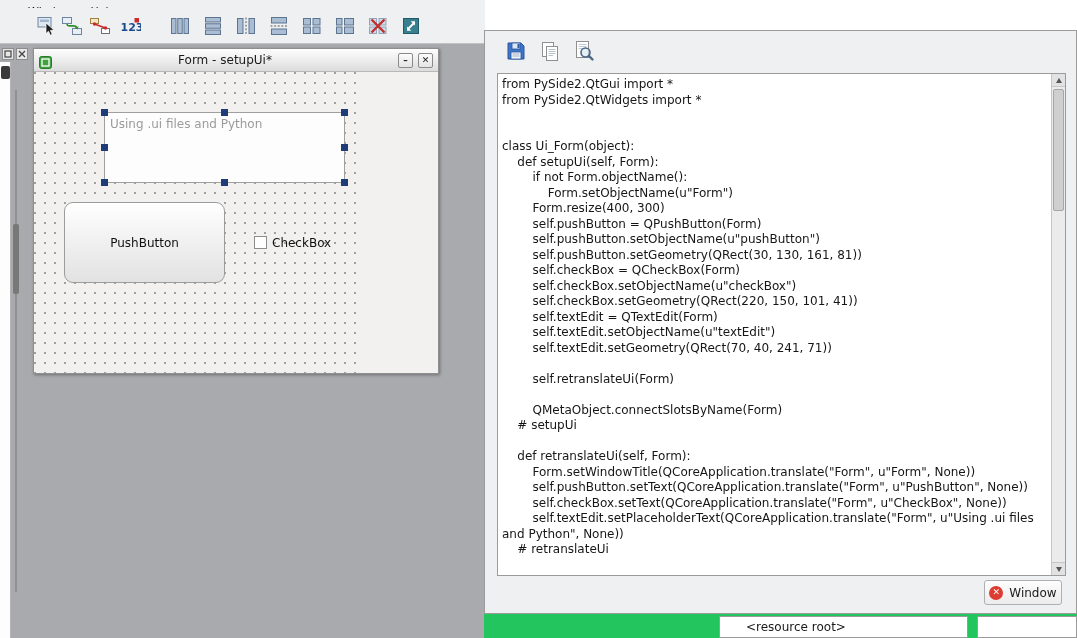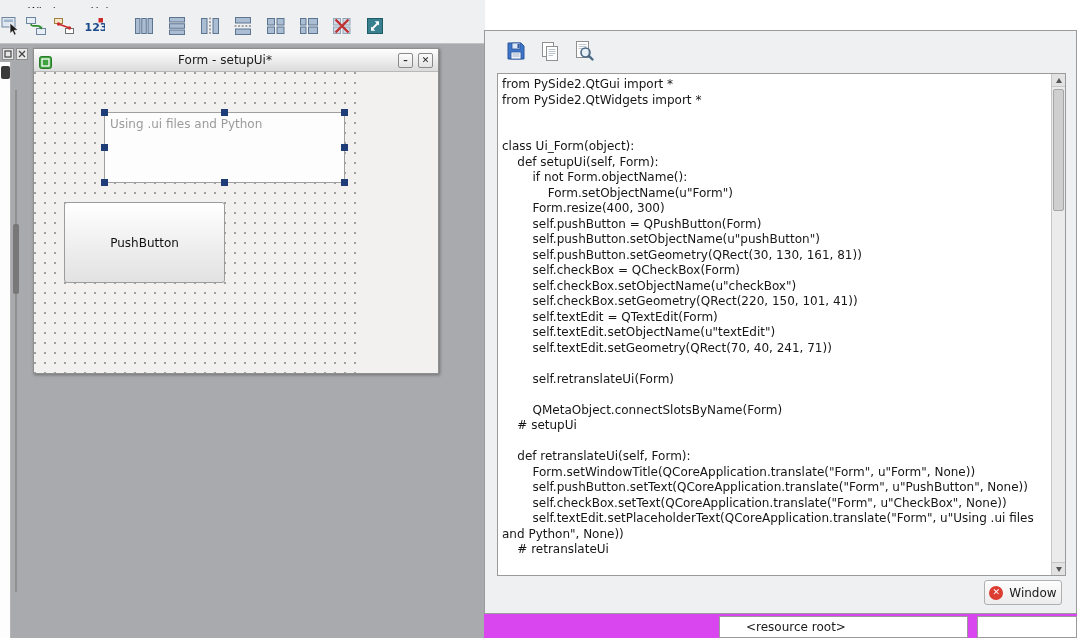--- a/index.html
+++ b/index.html
@@ -9,21 +9,21 @@
     font-family:"DejaVu Sans","Liberation Sans",sans-serif; color:#1a1a1a;
   }
 
   
   .designer { position:absolute; left:0; top:0; width:485px; height:638px; background:#eff0f1; }
   .menubar { position:absolute; left:0; top:0; width:485px; height:8px; overflow:hidden; background:#eff0f1; }
   .menubar span { display:inline-block; font-size:11px; line-height:12px; margin-top:-6px; color:#1a1a1a; }
   .menu-window { margin-left:28px; }
   .menu-help { margin-left:14px; }
   .toolbar { position:absolute; left:0; top:8px; width:485px; height:36px; background:#eff0f1; border-bottom:1px solid #c2c2c2; }
-  .tbtn { position:absolute; top:7px; width:22px; height:22px; display:flex; align-items:center; justify-content:center; }
+  .tbtn { position:absolute; top:7px; width:22px; height:22px; display:flex; align-items:center; justify-content:center;margin-left:36px; }
   .mdi { position:absolute; left:0; top:44px; width:485px; height:594px; background:#a8aaad; }
 
   
   .dockbtn { position:absolute; width:12px; height:12px; background:#e8e8e8; border:1px solid #8d8d8d; display:flex; align-items:center; justify-content:center; }
   .white-strip { position:absolute; left:0; top:18px; width:11px; height:576px; background:#fdfdfd; border-right:1px solid #b4b4b4; }
   .dark-icon { position:absolute; left:1px; top:22px; width:9px; height:13px; background:#3a3a3a; border-radius:2px; }
   .splitter-line { position:absolute; left:15px; top:46px; width:2px; height:502px; background:#909090; }
   .splitter-handle { position:absolute; left:13px; top:180px; width:6px; height:70px; background:#787878; border-radius:2px; }
 
   
@@ -31,21 +31,21 @@
   .form-titlebar { height:23px; background:linear-gradient(#fefefe,#dcdcdc); border-bottom:1px solid #b8b8b8; display:flex; align-items:center; padding:0 5px; gap:5px; }
   .form-icon { width:13px; height:13px; flex:0 0 auto; }
   .form-title { flex:1; text-align:center; font-size:12px; color:#1b1b1b; }
   .wbtn { width:15px; height:15px; border:1px solid #8a8a8a; border-radius:2px; background:linear-gradient(#fcfcfc,#e4e4e4); display:flex; align-items:center; justify-content:center; font-size:9px; font-weight:bold; color:#222; line-height:1; flex:0 0 auto; }
   .canvas { position:relative; width:328px; height:301px;
     background-color:#f2f1f0;
     background-image:radial-gradient(circle,#a0a0a0 0.9px,transparent 1.05px);
     background-size:10px 10px; background-position:6px 6px; }
   .textedit { position:absolute; left:70px; top:40px; width:241px; height:71px; background:#fdfdfd; border:1px solid #9f9f9f; padding:4px 5px; font-size:12px; color:#9b9b9b; }
   .handle { position:absolute; width:7px; height:7px; background:#1e3c78; z-index:3; }
-  .pushbtn { position:absolute; left:30px; top:130px; width:161px; height:81px; border:1px solid #9c9c9c; border-radius:3px; background:linear-gradient(#ffffff,#ededed 60%,#e2e2e2); display:flex; align-items:center; justify-content:center; font-size:12px; color:#111; }
+  .pushbtn { position:absolute; left:30px; top:130px; width:161px; height:81px; border:1px solid #9c9c9c; border-radius:9px; background:linear-gradient(#ffffff,#ededed 60%,#e2e2e2); display:flex; align-items:center; justify-content:center; font-size:12px; color:#111; }
   .checkboxrow { position:absolute; left:220px; top:150px; width:101px; height:41px; display:flex; align-items:center; gap:5px; font-size:12px; color:#111; }
   .cbbox { width:13px; height:13px; border:1px solid #8d8d8d; background:#fefefe; flex:0 0 auto; }
 
   
   .code-dialog { position:absolute; left:484px; top:30px; width:593px; height:584px; background:#eff0f1; border:1px solid #9b9b9b; }
   .dlg-toolbar { position:absolute; left:18px; top:7px; display:flex; gap:8px; }
   .dlg-tbtn { width:26px; height:26px; display:flex; align-items:center; justify-content:center; }
   .code-area { position:absolute; left:12px; top:42px; width:569px; height:503px; background:#ffffff; border:1px solid #9b9b9b; }
   .code-pre { position:absolute; left:0; top:0; right:14px; bottom:0; overflow:hidden; padding:3px 2px 3px 4px;
     font-family:"DejaVu Sans","Liberation Sans",sans-serif; font-size:12px; line-height:15.5px; white-space:pre; color:#161616; }
@@ -53,21 +53,21 @@
   .sbtn { position:absolute; left:0; width:13px; height:13px; display:flex; align-items:center; justify-content:center; background:#e2e2e2; }
   .sbtn.up { top:0; border-bottom:1px solid #c6c6c6; }
   .sbtn.down { bottom:0; border-top:1px solid #c6c6c6; }
   .arr-up { width:0; height:0; border-left:3.5px solid transparent; border-right:3.5px solid transparent; border-bottom:5px solid #555; }
   .arr-down { width:0; height:0; border-left:3.5px solid transparent; border-right:3.5px solid transparent; border-top:5px solid #555; }
   .thumb { position:absolute; left:1px; top:15px; width:11px; height:122px; background:#cfcfcf; border:1px solid #a6a6a6; border-radius:2px; }
   .close-btn { position:absolute; right:14px; bottom:8px; width:78px; height:25px; border:1px solid #b0b0b0; border-radius:3px; background:linear-gradient(#fdfdfd,#ececec); display:flex; align-items:center; justify-content:center; gap:6px; font-size:12px; color:#1a1a1a; }
   .close-ico { width:14px; height:14px; border-radius:50%; background:#dc3c32; color:#fff; font-size:9px; font-weight:bold; display:flex; align-items:center; justify-content:center; line-height:1; }
 
   
-  .bottom-panel { position:absolute; left:484px; top:614px; width:593px; height:24px; background:#d946ef; }
+  .bottom-panel { position:absolute; left:484px; top:614px; width:593px; height:24px; background:#22c55e; }
   .res-box1 { position:absolute; left:235px; top:2px; width:249px; height:22px; background:#fff; border:1px solid #9b9b9b; font-size:12px; padding:3px 0 0 26px; overflow:hidden; }
   .res-box2 { position:absolute; left:493px; top:2px; width:100px; height:22px; background:#fff; border:1px solid #9b9b9b; }
 </style>
 </head>
 <body>
 
 <div class="designer">
 
   <div class="menubar">
     <span class="menu-window">Window</span>
@@ -218,20 +218,24 @@
         </div>
         <div class="handle" style="left:67px;top:37px;"></div>
         <div class="handle" style="left:187px;top:37px;"></div>
         <div class="handle" style="left:307px;top:37px;"></div>
         <div class="handle" style="left:67px;top:72px;"></div>
         <div class="handle" style="left:307px;top:72px;"></div>
         <div class="handle" style="left:67px;top:107px;"></div>
         <div class="handle" style="left:187px;top:107px;"></div>
         <div class="handle" style="left:307px;top:107px;"></div>
         <div class="pushbtn">PushButton</div>
+        <div class="checkboxrow">
+          <span class="cbbox"></span>
+          <span>CheckBox</span>
+        </div>
       </div>
     </div>
   </div>
 </div>
 
 <div class="code-dialog">
   <div class="dlg-toolbar">
     <div class="dlg-tbtn">
       <svg width="24" height="24" viewBox="0 0 24 24">
         <path d="M4 4 h13 l3 3 v13 h-16 z" fill="#3d76c9" stroke="#2a549b"></path>

